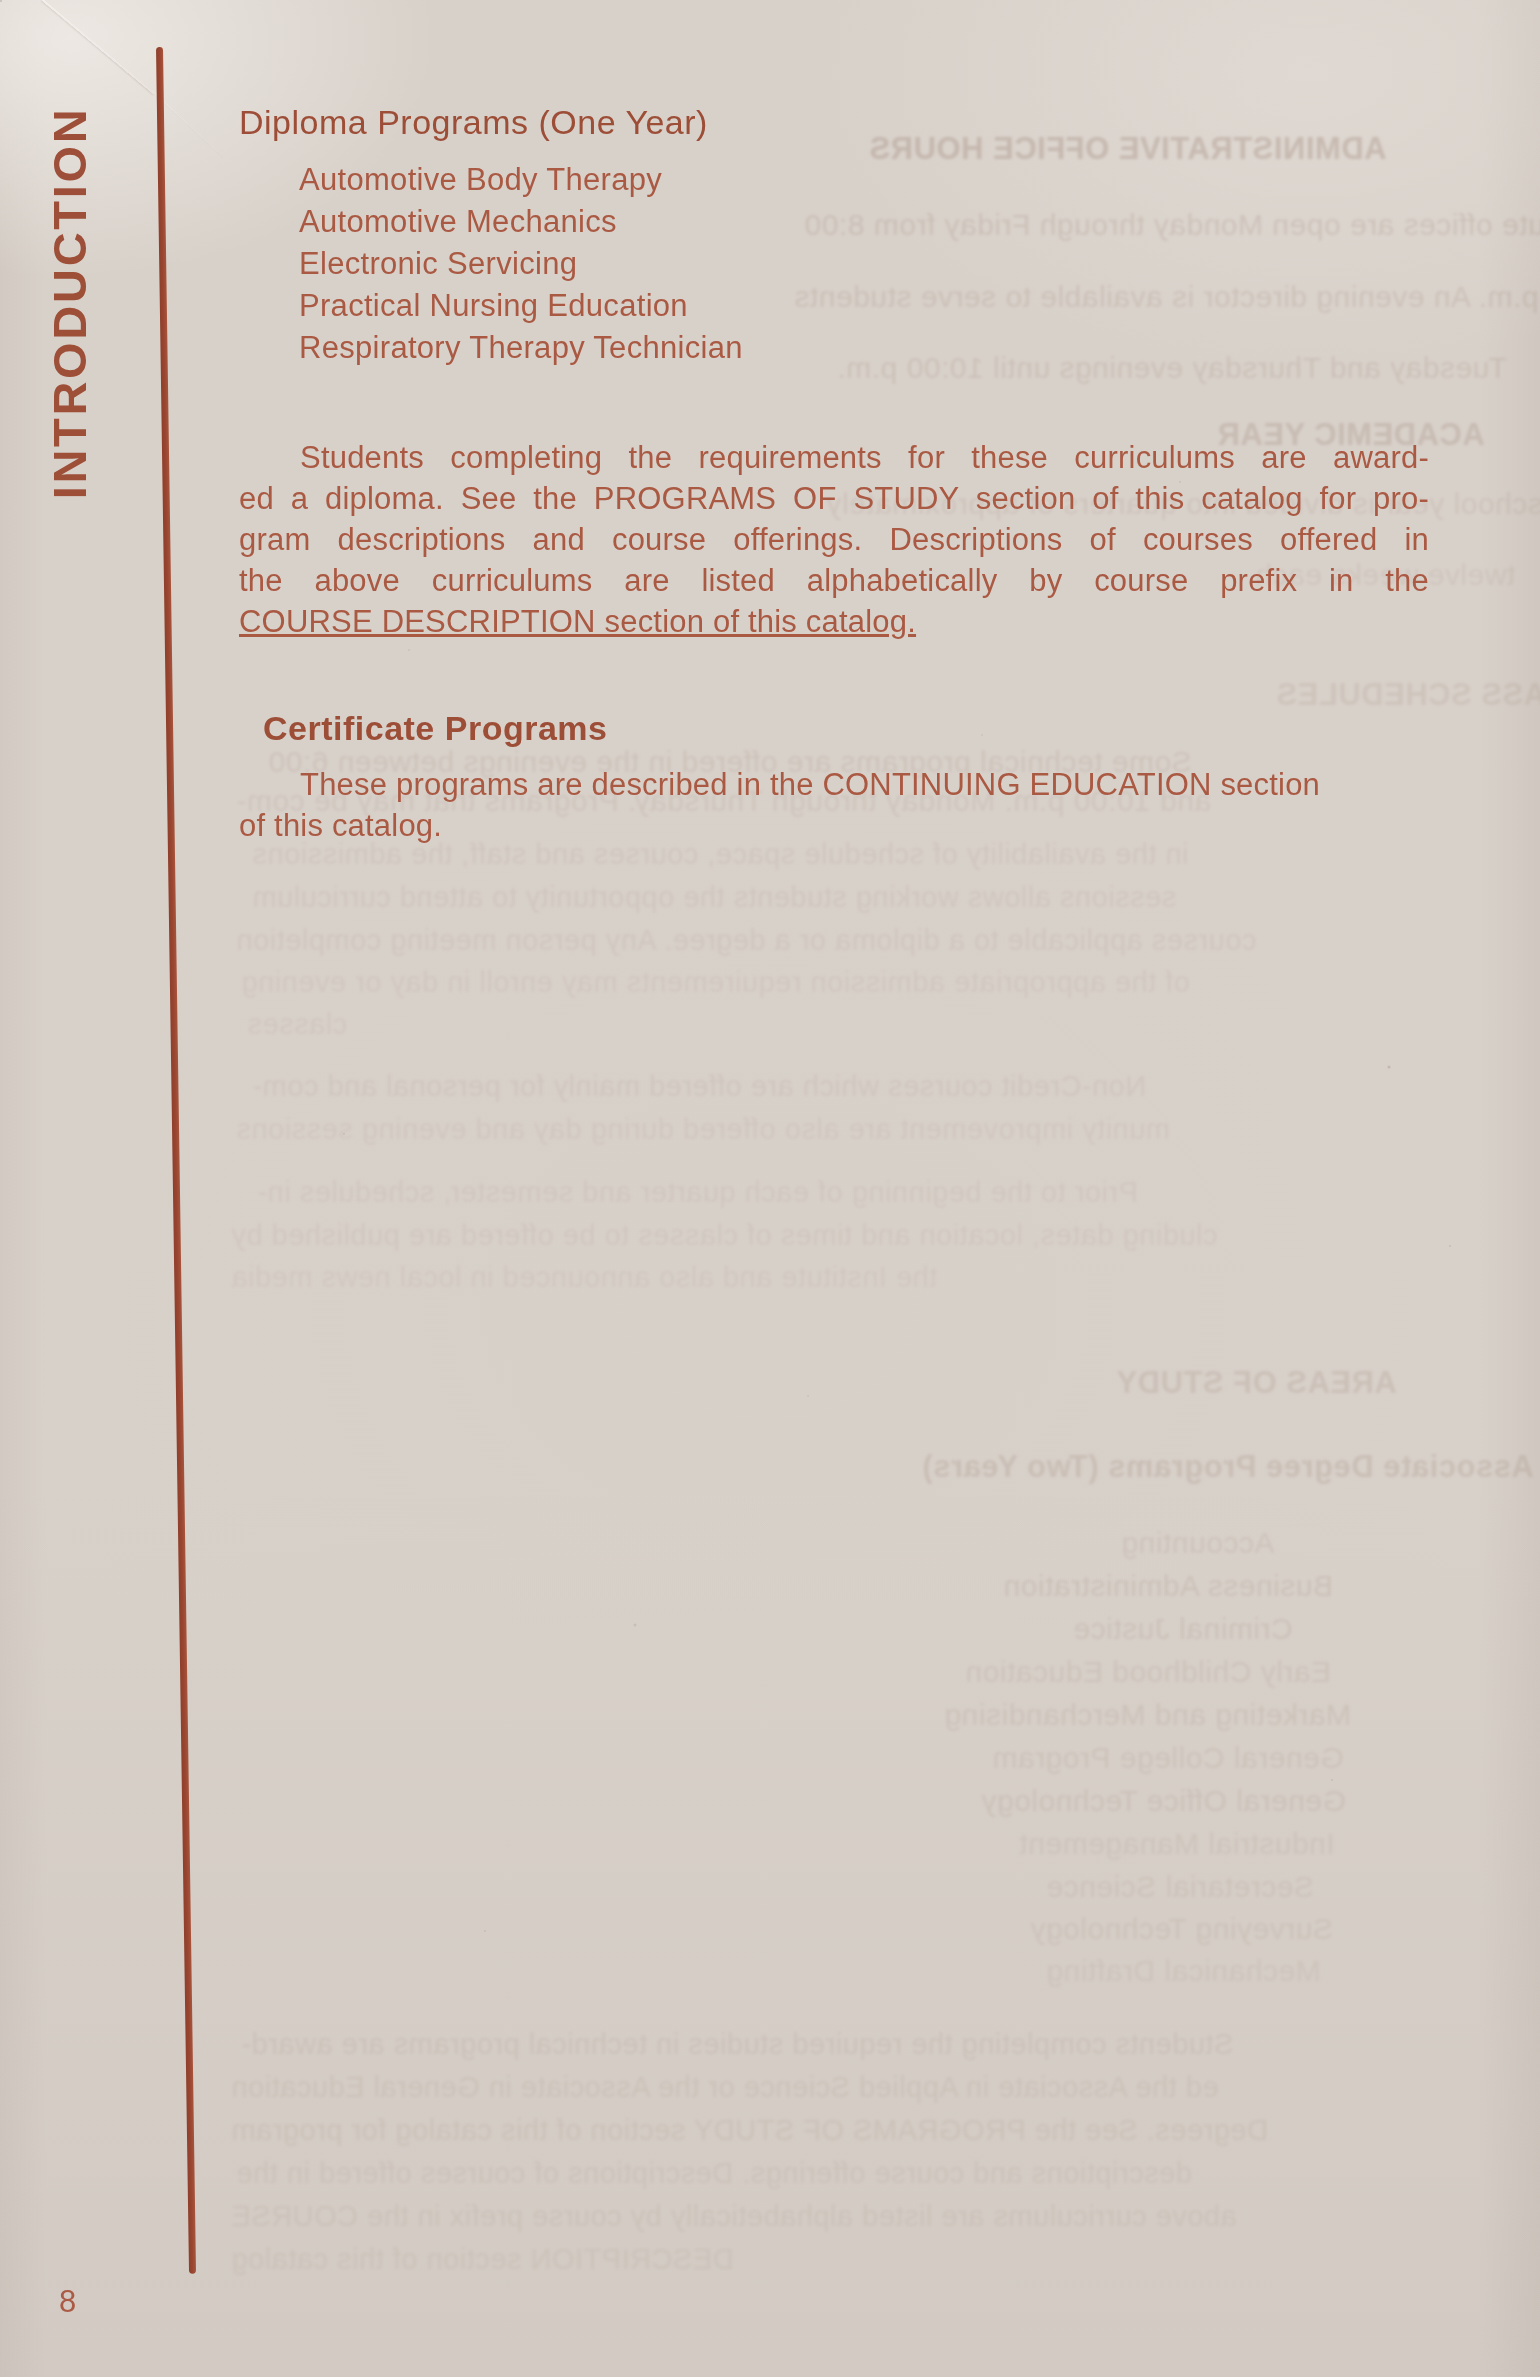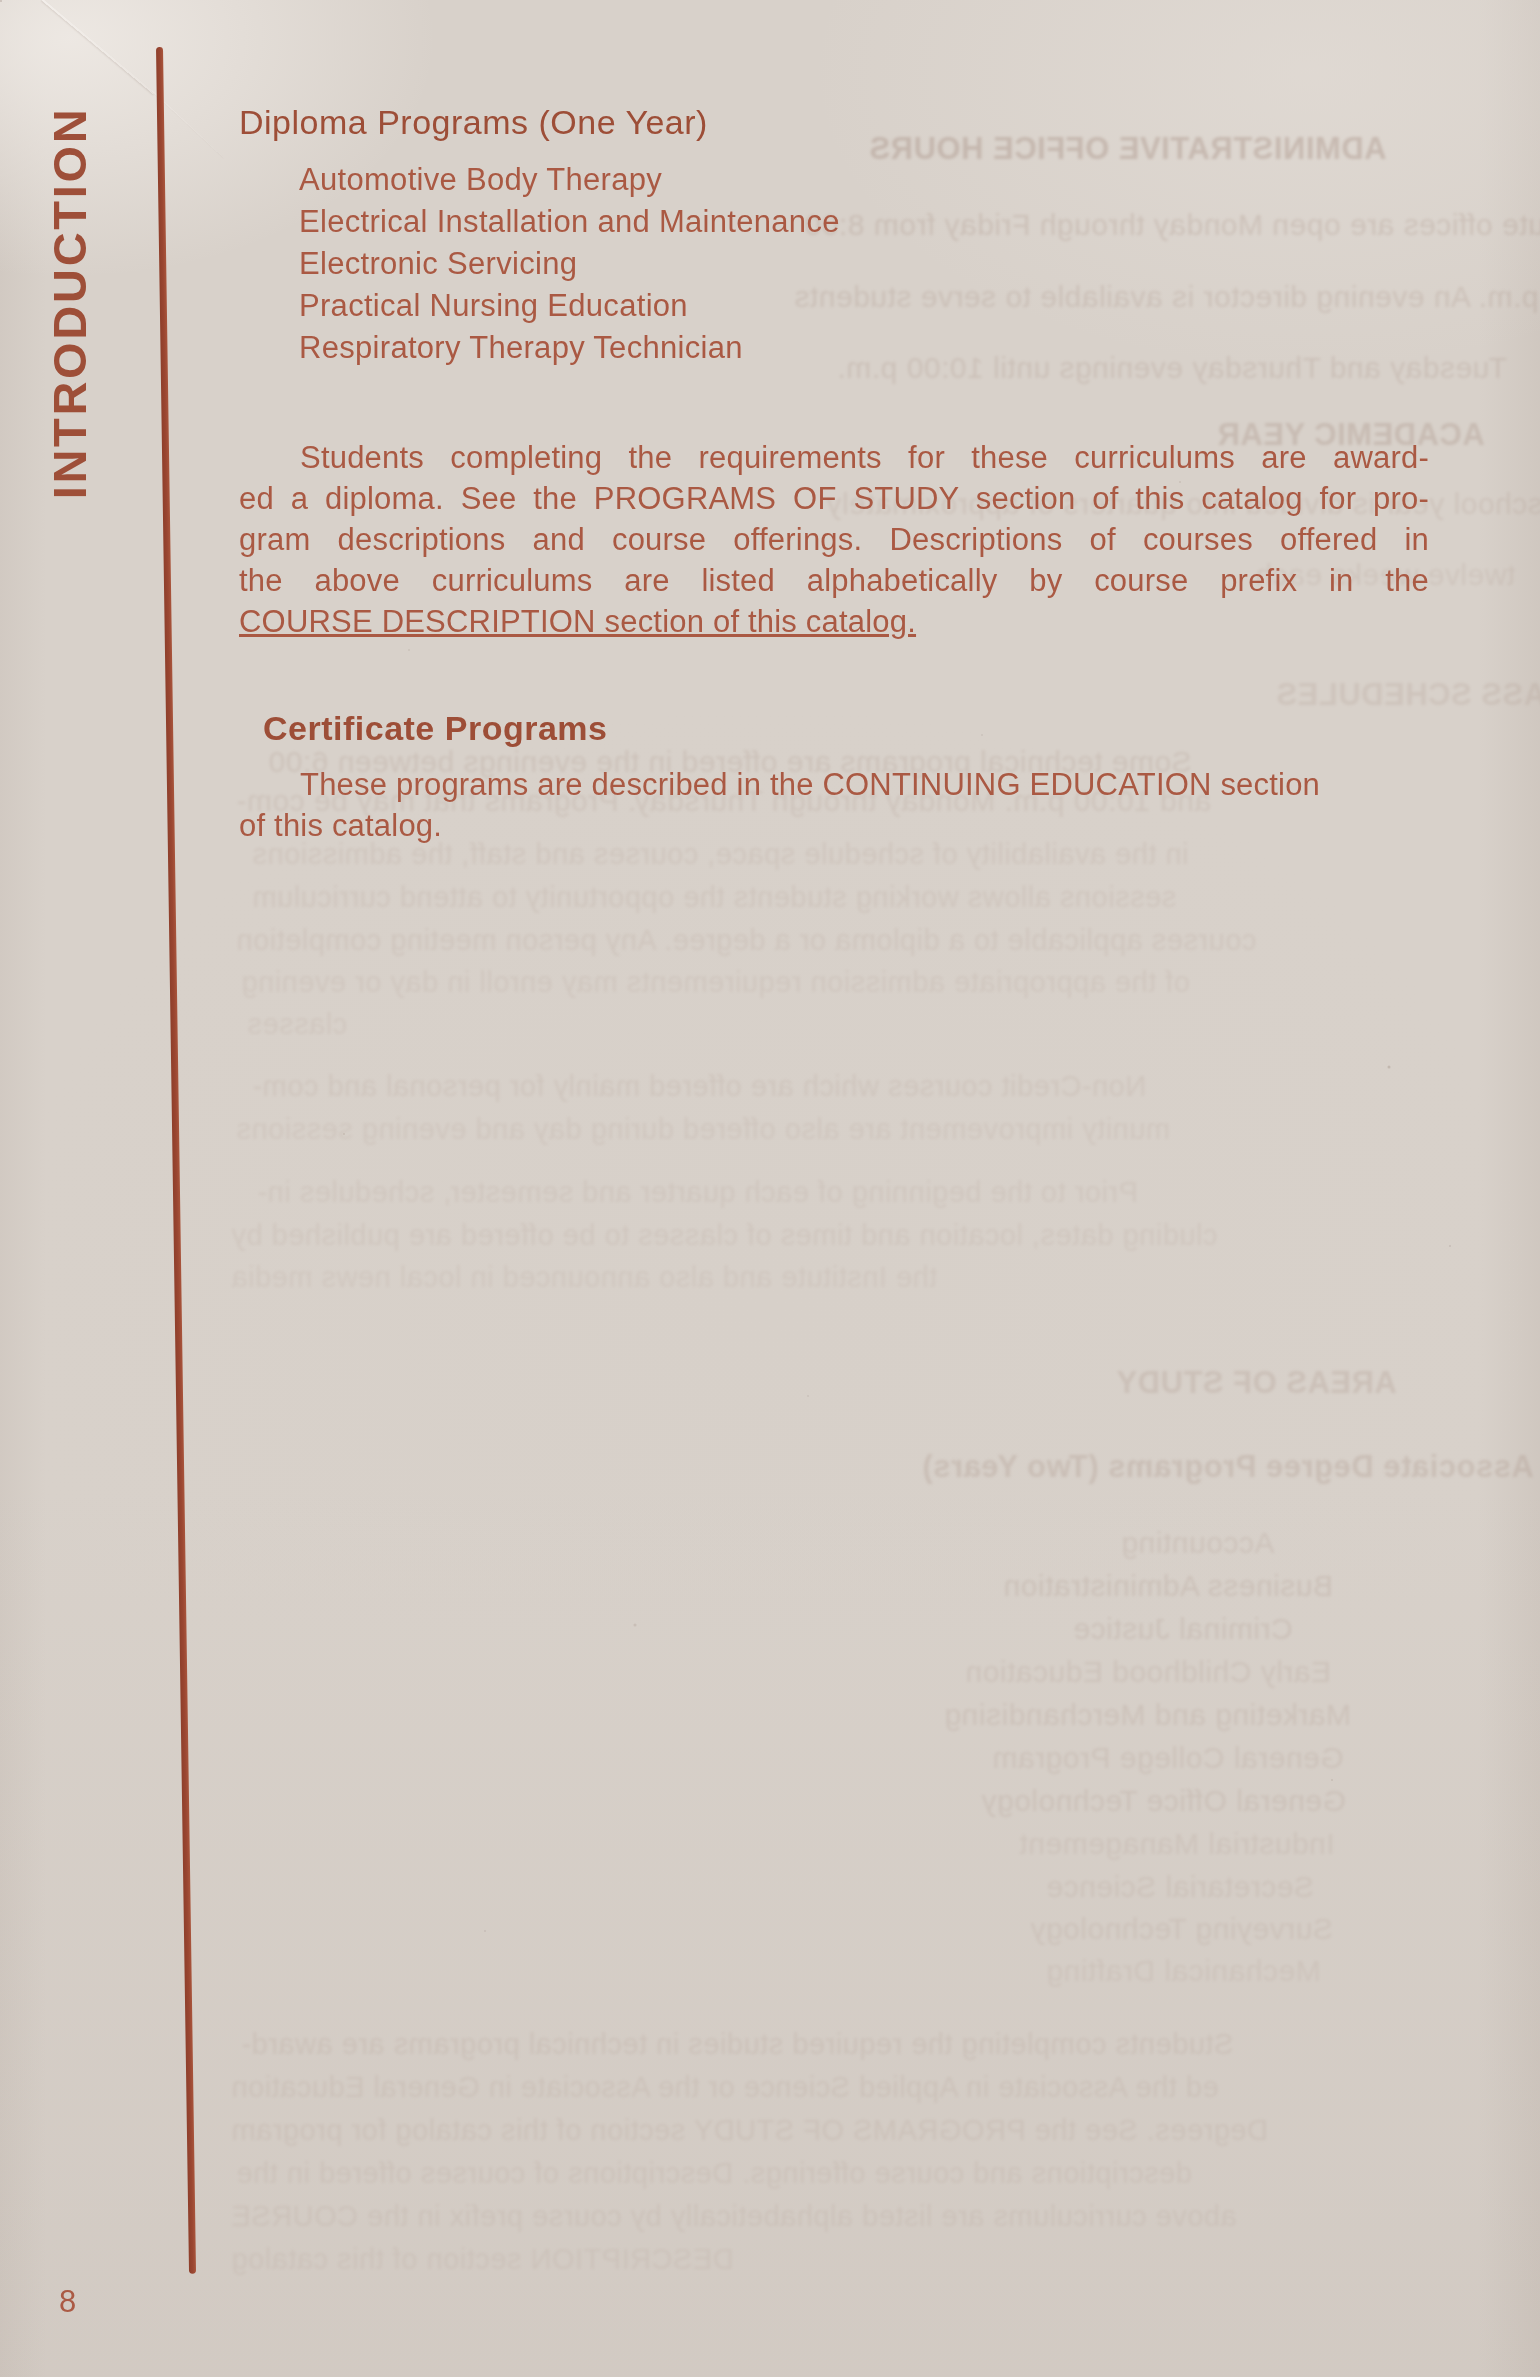--- a/index.html
+++ b/index.html
@@ -119,21 +119,21 @@
   <div class="specks"></div>
 
   <div class="rule"></div>
 
   <div class="sidebar-title">INTRODUCTION</div>
 
   <div class="h1">Diploma Programs (One Year)</div>
 
   <ul class="programs" id="program-list">
       <li class="item first">Automotive Body Therapy</li>
-      <li class="item">Electrical Installation and Maintenance</li>
+      <li class="item">Automotive Mechanics</li>
       <li class="item">Electronic Servicing</li>
       <li class="item">Practical Nursing Education</li>
       <li class="item last">Respiratory Therapy Technician</li>
     </ul>
 
   <div class="para" id="para1">
       <div class="pline first">Students completing the requirements for these curriculums are award-</div>
       <div class="pline">ed a diploma. See the PROGRAMS OF STUDY section of this catalog for pro-</div>
       <div class="pline">gram descriptions and course offerings. Descriptions of courses offered in</div>
       <div class="pline">the above curriculums are listed alphabetically by course prefix in the</div>

